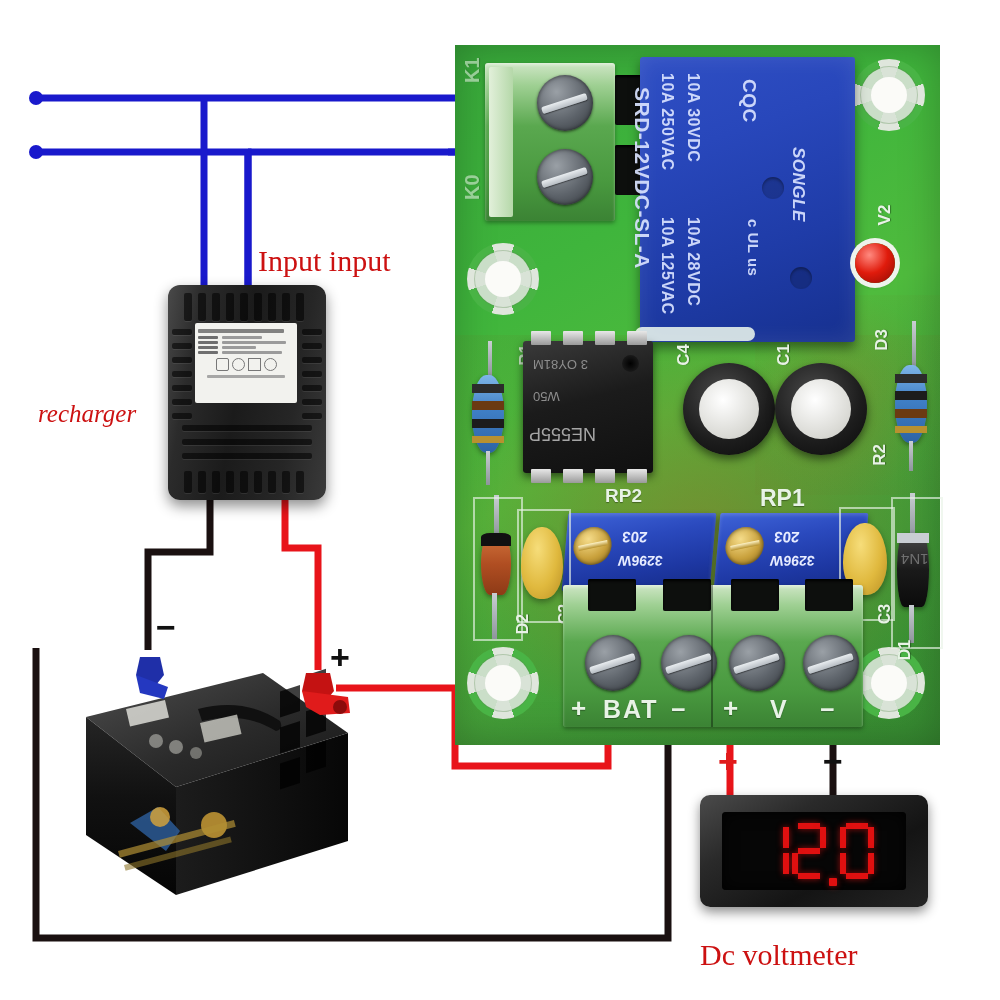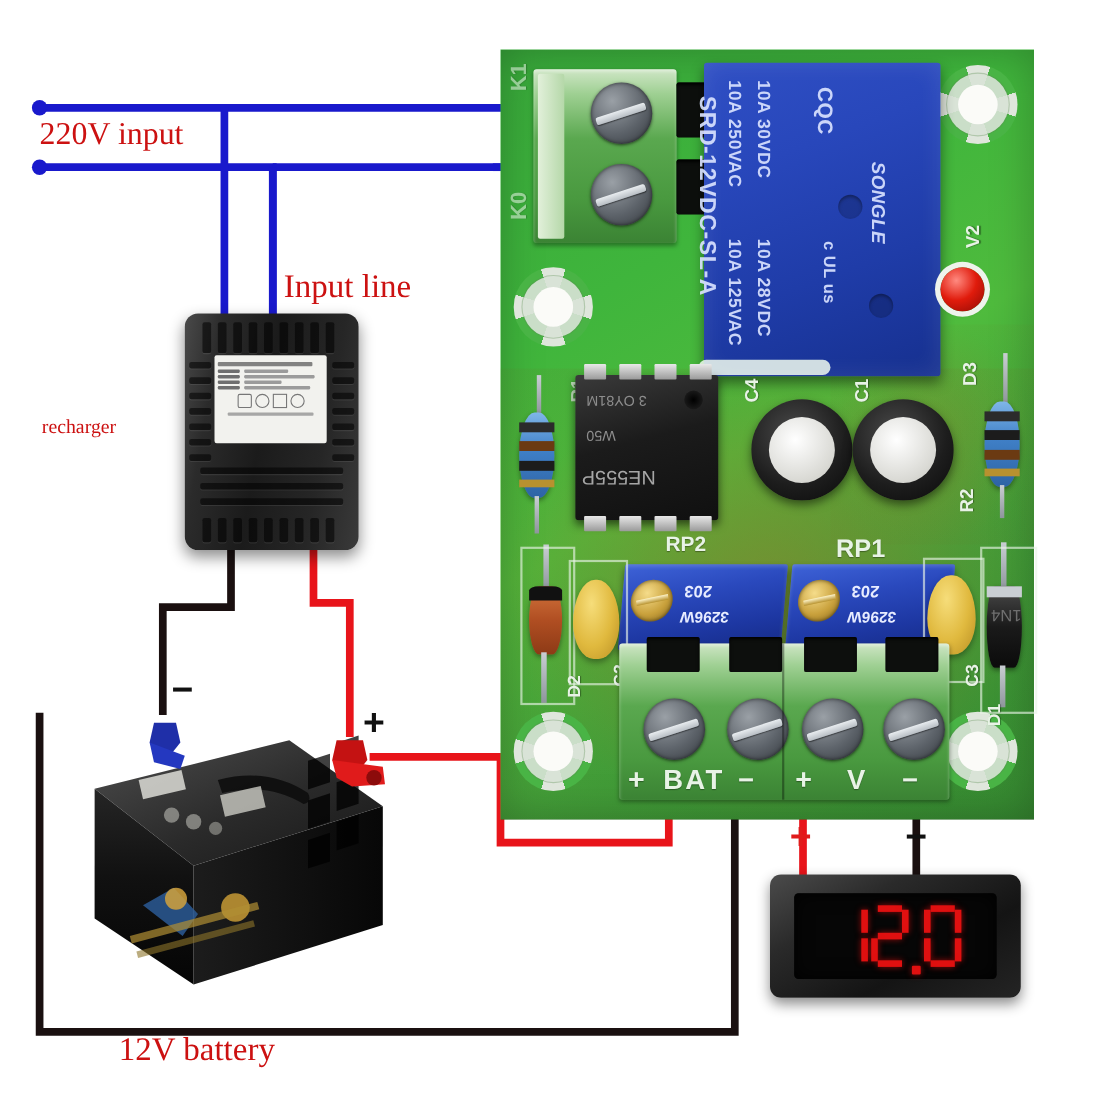--- a/index.html
+++ b/index.html
@@ -473,27 +473,26 @@
           <div class="seg sg-d"></div>
             <div class="seg sg-e"></div>
             <div class="seg sg-f"></div>
         </div>
       </div>
 
     </div>
   </div>
 
 
-  <div class="lbl redlbl" style="left:36px;top:106px;font-size:29px;">220V input</div>
-
-  <div class="lbl redlbl" style="left:258px;top:244px;font-size:30px;">Input line</div>
-
-  <div class="lbl redlbl" style="left:38px;top:378px;font-size:18px;">recharger</div>
-
-  <div class="lbl redlbl" style="left:108px;top:938px;font-size:30px;">12V battery</div>
-
+
+  <div class="lbl redlbl" style="left:258px;top:244px;font-size:30px;">Input input</div>
+
+  <div class="lbl redlbl" style="left:38px;top:400px;font-size:25px;font-style:italic;">recharger</div>
+
+
+  <div class="lbl redlbl" style="left:700px;top:938px;font-size:30px;">Dc voltmeter</div>
 
   <div class="lbl sign" style="left:156px;top:608px;font-size:34px;">−</div>
   <div class="lbl sign" style="left:330px;top:638px;font-size:34px;">+</div>
   <div class="lbl signred" style="left:718px;top:742px;font-size:34px;">+</div>
   <div class="lbl sign" style="left:823px;top:742px;font-size:34px;">−</div>
 
 </div>
 
 </body></html>

